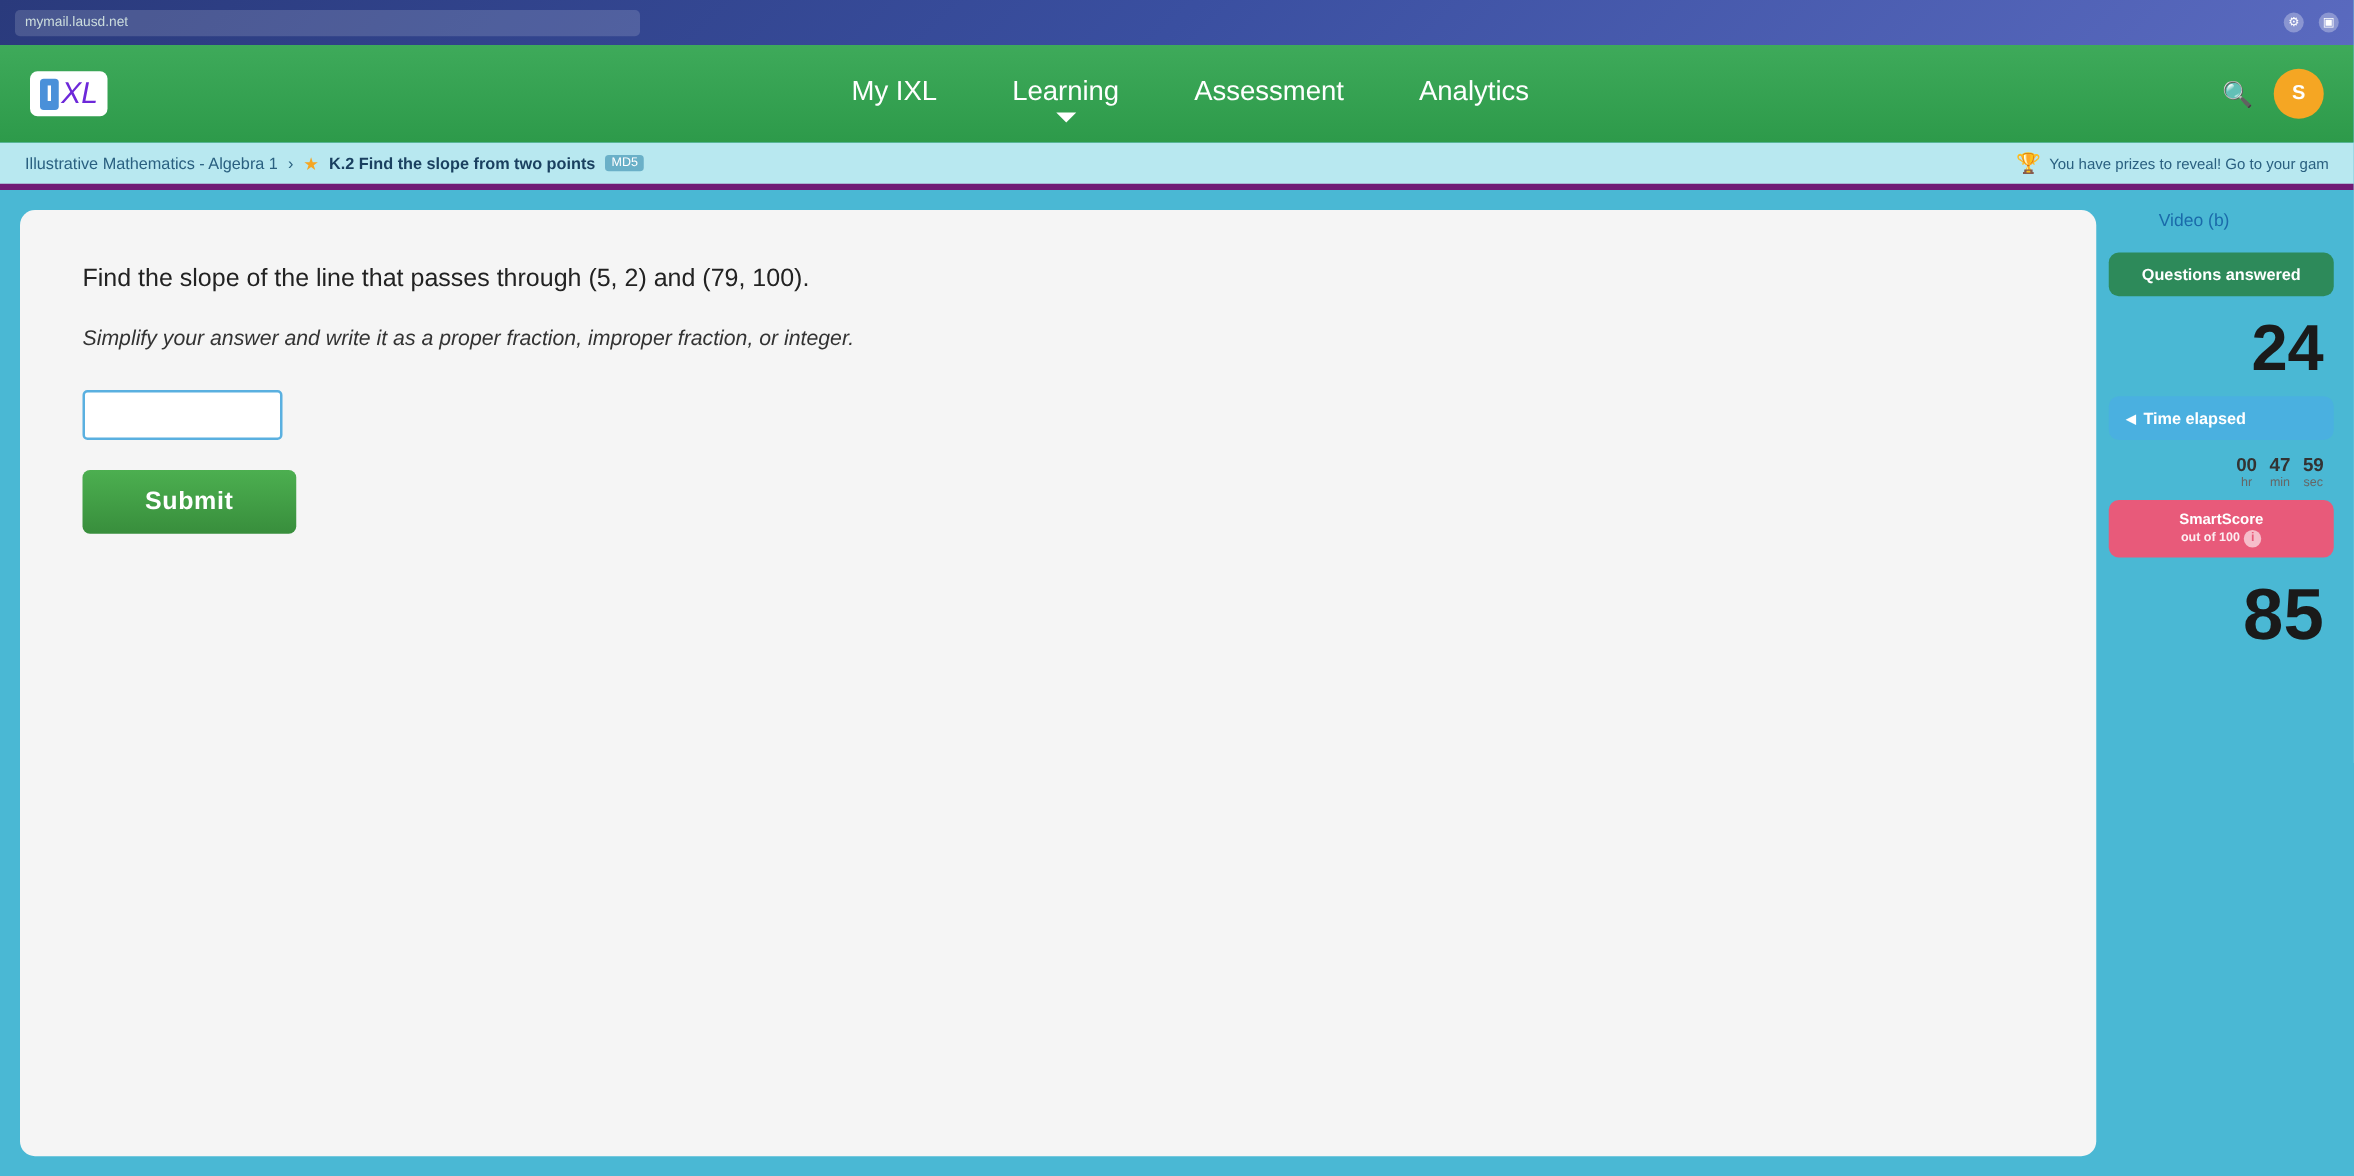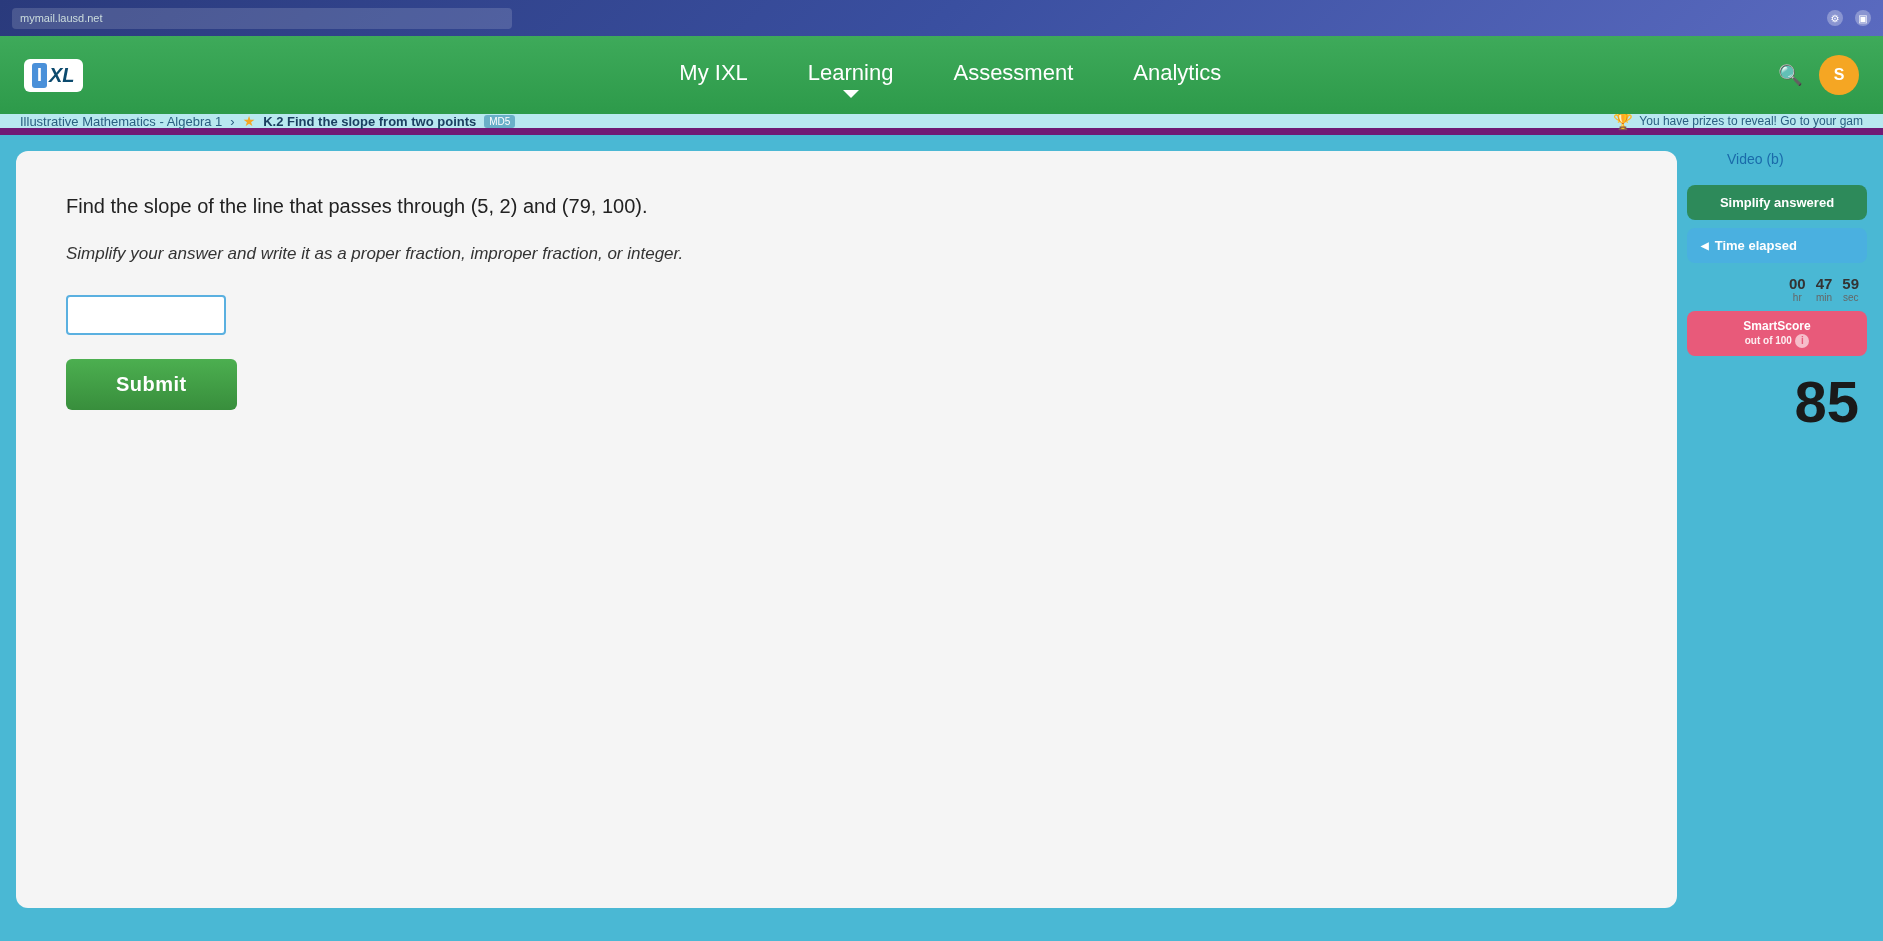--- a/index.html
+++ b/index.html
@@ -71,23 +71,23 @@
     .logo-i {
       background: #4a90d9;
       color: white;
       font-weight: bold;
       font-size: 18px;
       padding: 2px 5px;
       border-radius: 3px;
       margin-right: 2px;
     }
     .logo-xl {
-      color: #0c4a6e;
-      font-weight: bold;
-      font-size: 20px;
+      color: #6d28d9;
+      font-weight: normal;
+      font-size: 24px;
       font-style: italic;
     }
     .nav-links {
       display: flex;
       gap: 60px;
       flex: 1;
       justify-content: center;
     }
     .nav-link {
       color: white;
@@ -133,26 +133,26 @@
       justify-content: center;
       color: white;
       font-weight: bold;
       font-size: 16px;
       overflow: hidden;
     }
 
     
     .breadcrumb-bar {
       background: #b8e8f0;
-      height: 21px;
+      height: 38px;
       display: flex;
       align-items: center;
       padding: 0 20px;
       gap: 8px;
-      border-bottom: 7px solid #701a75;
+      border-bottom: 5px solid #701a75;
     }
     .breadcrumb-text {
       color: #2a6080;
       font-size: 13px;
       font-weight: 500;
     }
     .breadcrumb-arrow {
       color: #2a6080;
       font-size: 13px;
     }
@@ -412,23 +412,24 @@
     <button class="submit-btn">Submit</button>
   </div>
 
   <div class="right-sidebar">
 
     <div class="video-row">
       <a class="video-link">Video (b)</a>
     </div>
 
     <div class="questions-answered-card">
-      <span>Simplify answered</span>
+      <span>Questions answered</span>
     </div>
 
+    <div class="questions-count">24</div>
 
     <div class="time-elapsed-card">
       <span class="time-chevron">◀</span>
       <span>Time elapsed</span>
     </div>
 
     <div class="time-display">
       <div class="time-block">
         <span class="time-num">00</span>
         <span class="time-label">hr</span>

